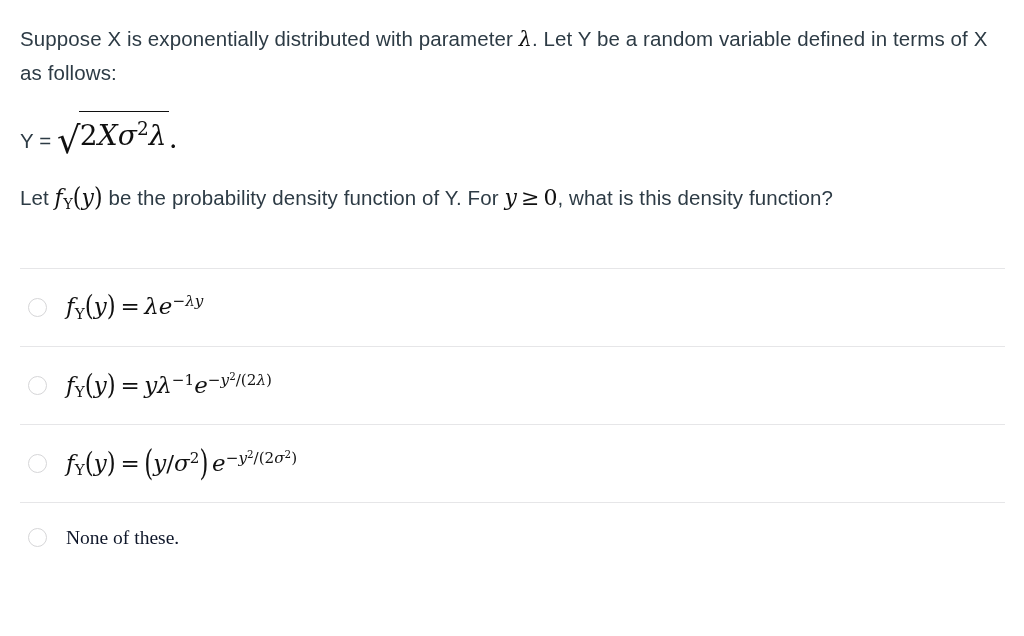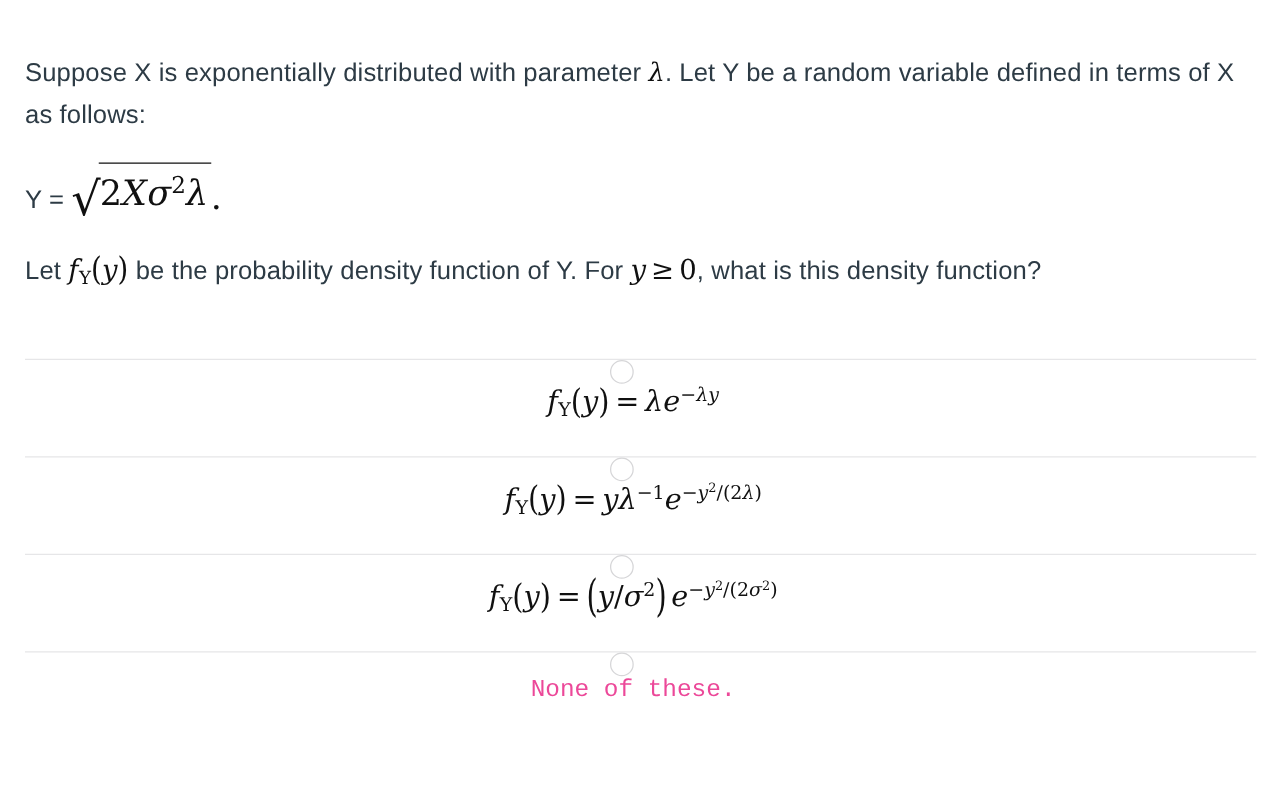--- a/index.html
+++ b/index.html
@@ -11,21 +11,20 @@
     width: 1024px;
     height: 636px;
     font-family: "Liberation Sans", sans-serif;
     color: #2d3b45;
     overflow: hidden;
     position: relative;
   }
 
   .question-body {
     padding: 22px 20px 0 20px;
-    margin-top: 20px;
   }
 
   .q-para {
     font-size: 20.5px;
     line-height: 1.62;
     color: #2d3b45;
     margin: 0 0 6px 0;
     letter-spacing: 0.1px;
   }
   .q-para.equation-line {
@@ -127,21 +126,20 @@
     margin: 0 20px;
     box-sizing: border-box;
   }
   .answer-row.last {
     min-height: 70px;
   }
   .answers .answer-row {
     margin-left: 20px;
     margin-right: 19px;
     padding-left: 8px;
-    flex-direction: column;
   }
 
   .radio {
     width: 19px;
     height: 19px;
     min-width: 19px;
     border-radius: 50%;
     border: 1.5px solid #d6d6d8;
     background: #fff;
     box-sizing: border-box;
@@ -149,22 +147,22 @@
   }
 
   .answer-text-math {
     font-family: "DejaVu Serif", "Liberation Serif", serif;
     font-size: 23px;
     color: #101010;
     white-space: nowrap;
   }
   .answer-text-plain {
     font-size: 19.5px;
-    color: #ec4899;
-    font-family: Liberation Mono, monospace;
+    color: #0f172a;
+    font-family: Liberation Serif, serif;
   }
 </style>
 </head>
 <body>
 
 <div class="question-body">
 
   <p class="q-para"><span>Suppose X is exponentially distributed with parameter </span><span class="math">λ</span><span>. Let Y be a random variable defined in terms of X as follows:</span></p>
 
   <p class="q-para equation-line"><span class="eq-prefix">Y =</span>

